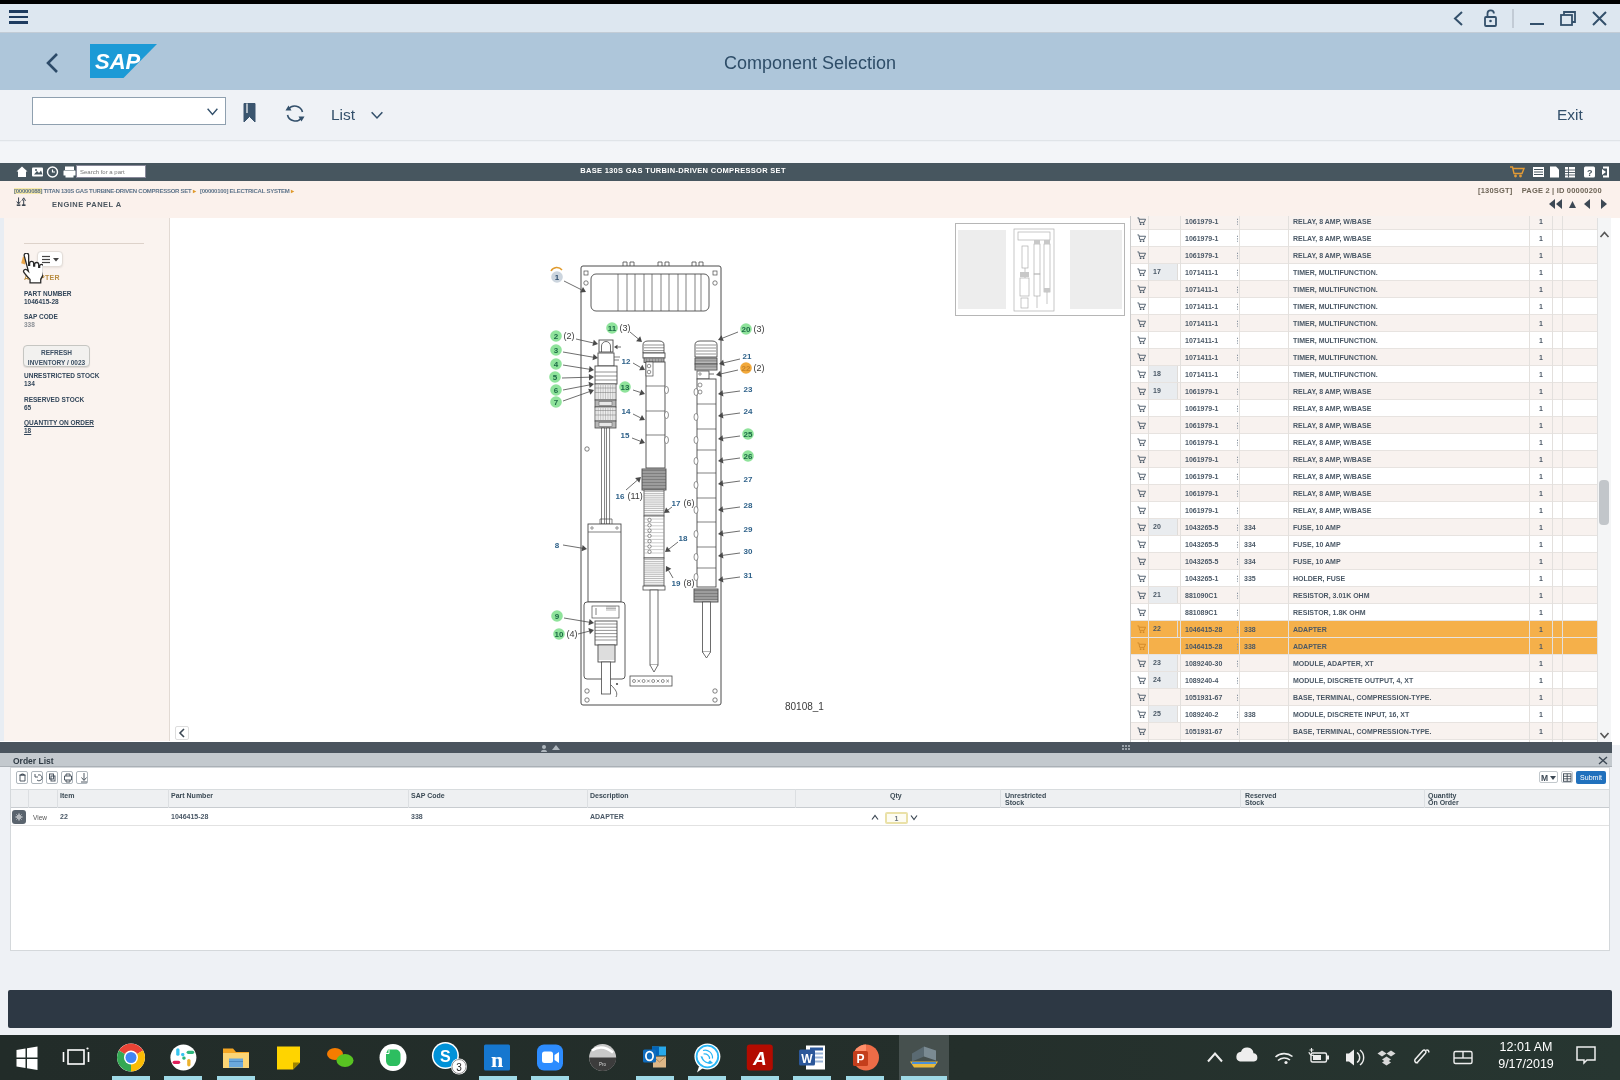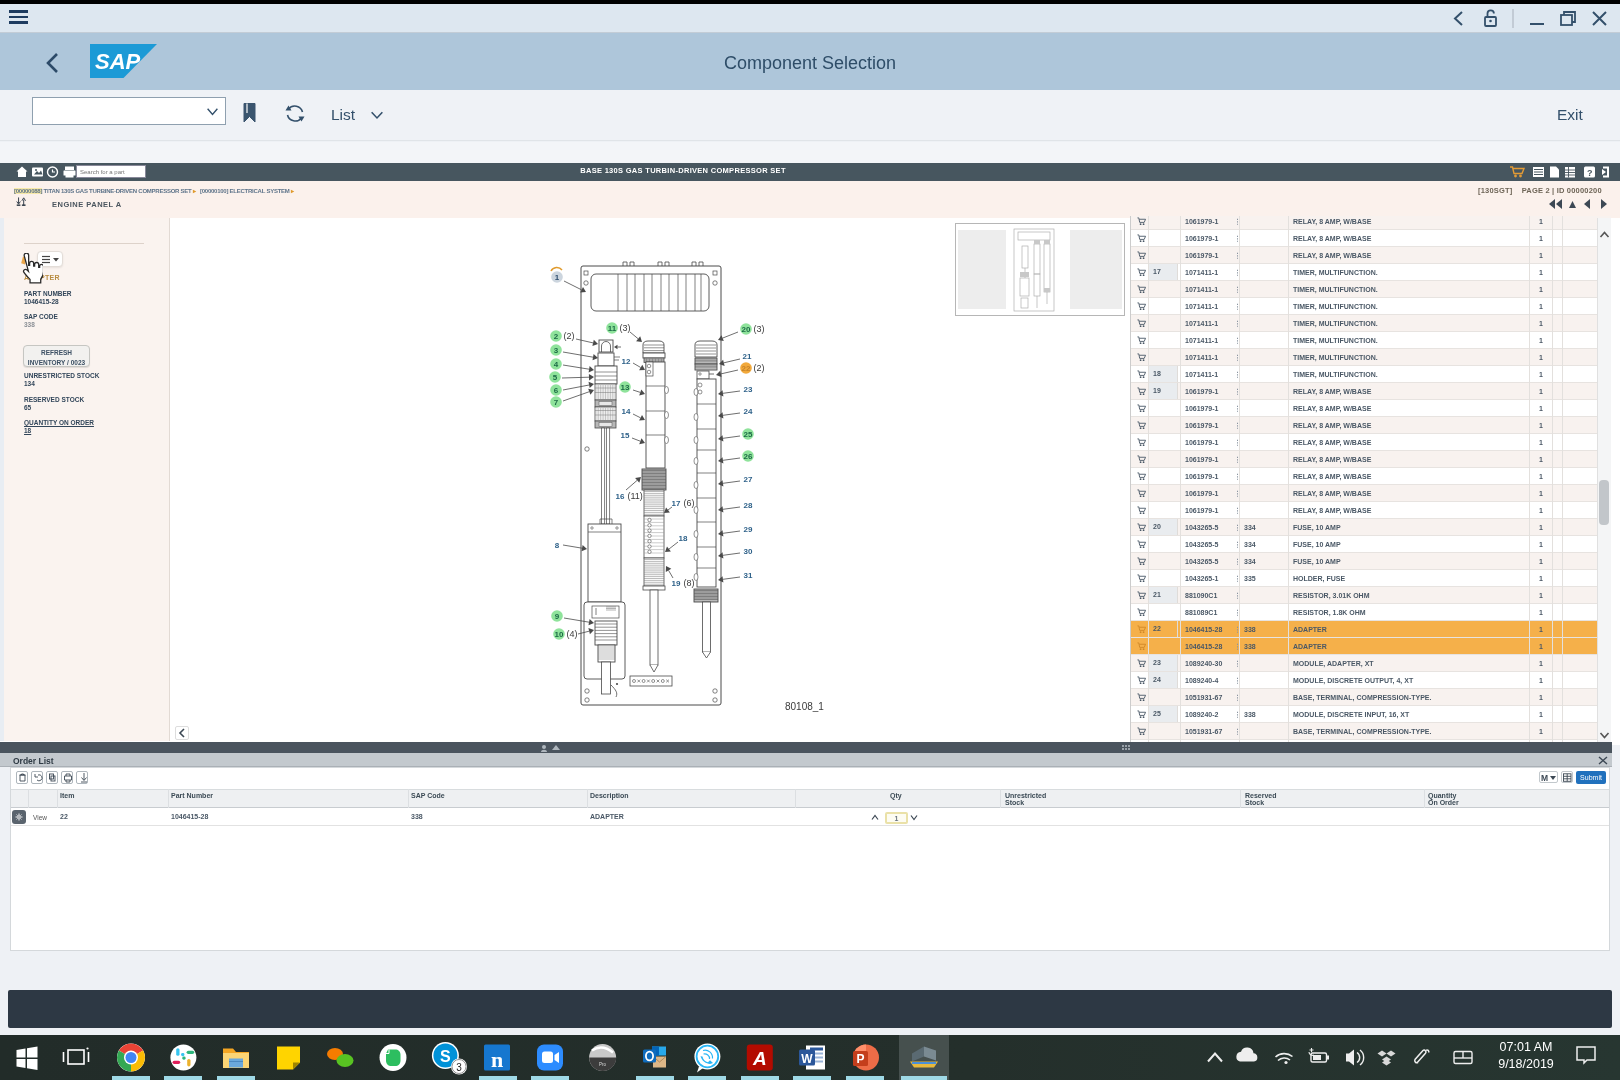--- a/index.html
+++ b/index.html
@@ -1190,16 +1190,16 @@
     <g stroke="#eee" stroke-width="1.5" fill="none">
       <path d="M 228 23 c -2 1 -4 -1 -3 -3 l 8 -9 c 1.5 -1.5 4 1 2.5 2.8 l -8 9"></path>
       <path d="M 236 11 c 1.5 -1.5 3.5 0.5 2.5 2"></path>
     </g>
     <g stroke="#eee" stroke-width="1.4" fill="none">
       <rect x="264" y="12" width="18" height="12" rx="1.5"></rect>
       <line x1="264" y1="18.5" x2="282" y2="18.5"></line>
       <line x1="273" y1="12" x2="273" y2="18.5"></line>
     </g>
   </svg>
-<div class="abs" style="left:1495px;top:1040px;width:62px;text-align:center;font-size:12.5px;color:#fff;">07:01 AM</div>
-<div class="abs" style="left:1492px;top:1057px;width:68px;text-align:center;font-size:12.5px;color:#fff;">9/18/2019</div>
+<div class="abs" style="left:1495px;top:1040px;width:62px;text-align:center;font-size:12.5px;color:#fff;">12:01 AM</div>
+<div class="abs" style="left:1492px;top:1057px;width:68px;text-align:center;font-size:12.5px;color:#fff;">9/17/2019</div>
 <svg class="abs" style="left:1575px;top:1044px;" width="22" height="22" viewBox="0 0 22 22">
 <path d="M 2 3 h 18 v 13 h -8 l -3 3 v -3 h -7 Z" fill="none" stroke="#eee" stroke-width="1.5"></path>
   </svg>
 </body></html>

